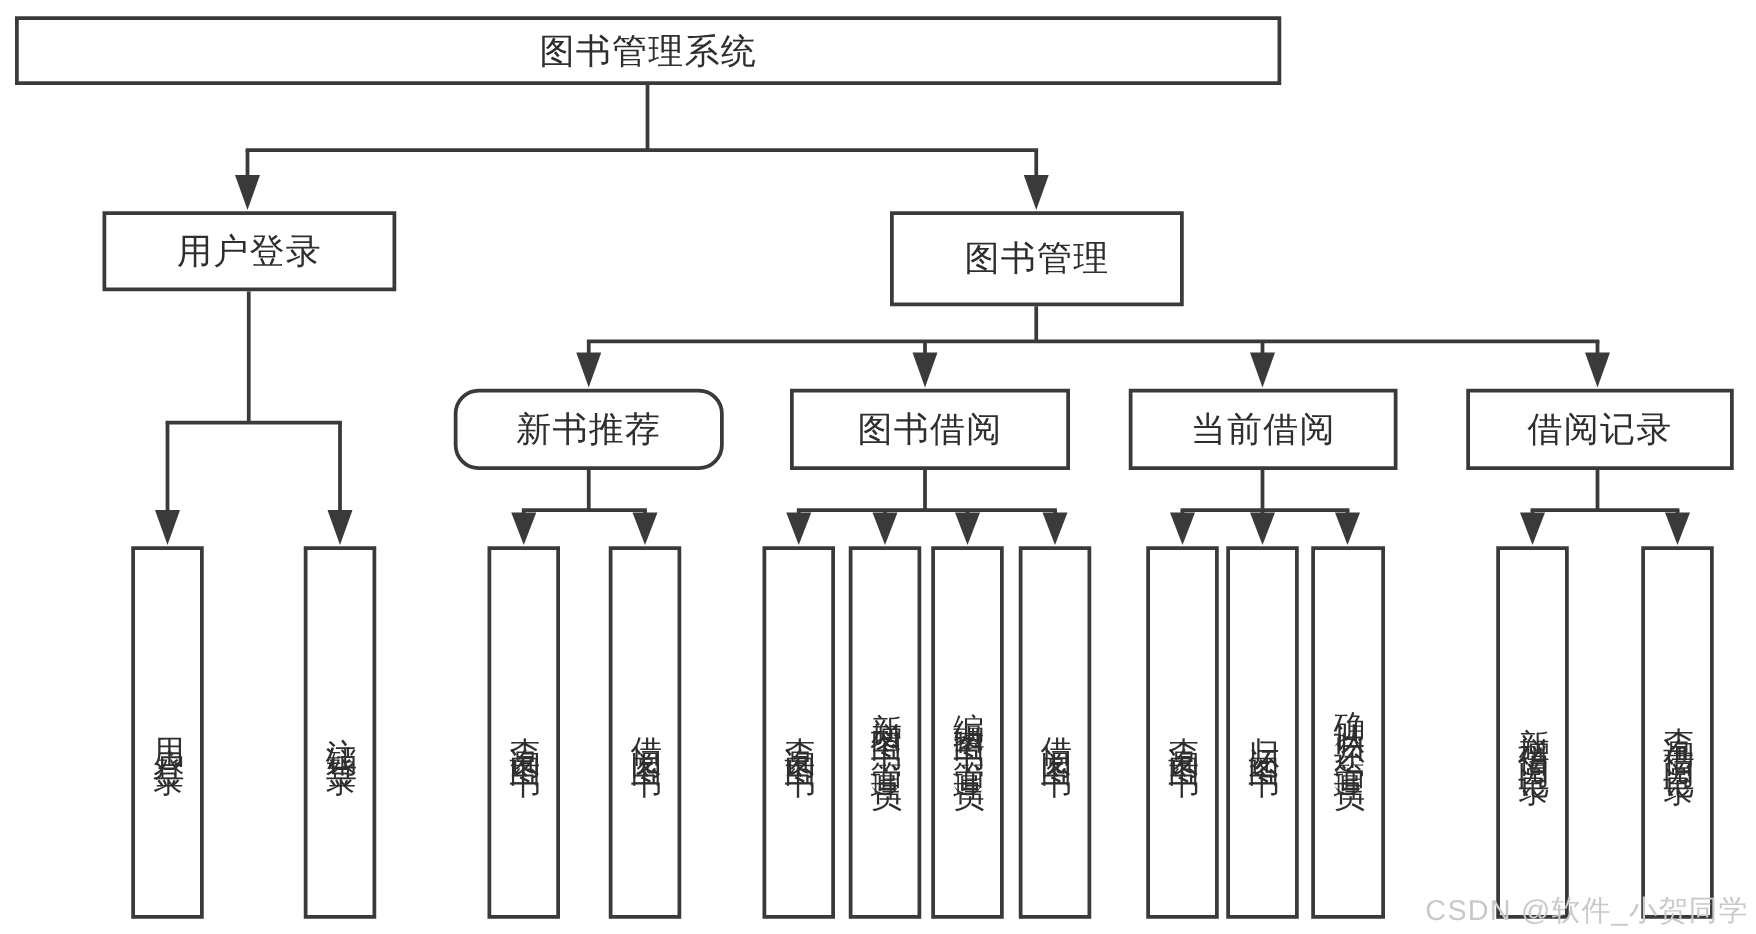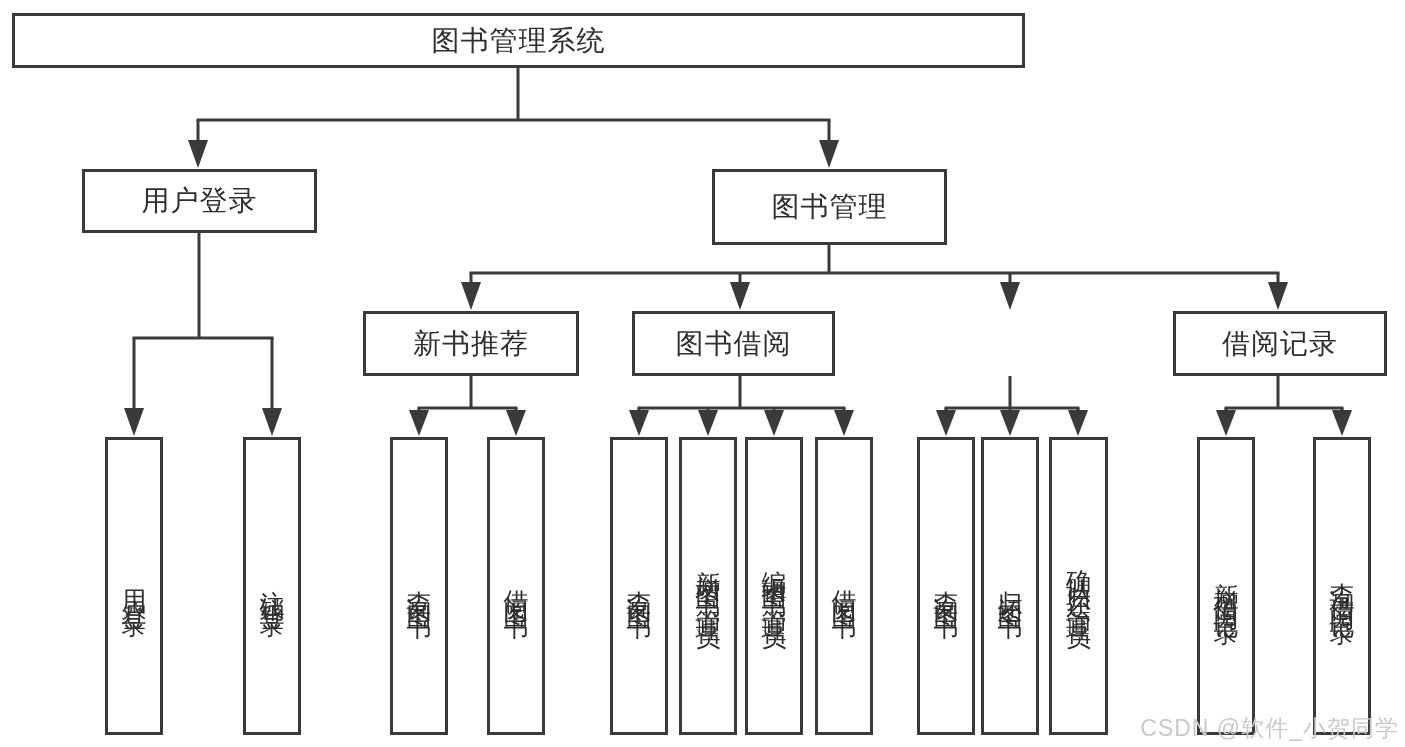--- a/index.html
+++ b/index.html
@@ -96,22 +96,23 @@
       <polygon points="1216,410 1236,410 1226,436"></polygon>
       <polygon points="1332,410 1352,410 1342,436"></polygon>
     </g>
   </svg>
 
   <div class="node h" style="left:12px;top:13px;width:1013px;height:55px;">图书管理系统</div>
 
   <div class="node h" style="left:82px;top:169px;width:235px;height:64px;">用户登录</div>
   <div class="node h" style="left:712px;top:169px;width:235px;height:76px;">图书管理</div>
 
-  <div class="node h" style="left:363px;top:311px;width:216px;height:65px;">新书推荐</div>
-  <div class="node h" style="left:632px;top:311px;width:203px;height:65px;">图书借阅</div>
+  <div class="node h" style="left:363px;top:311px;width:216px;height:65px;border-radius:20px;">新书推荐</div>
+  <div class="node h" style="left:632px;top:311px;width:224px;height:65px;">图书借阅</div>
+  <div class="node h" style="left:903px;top:311px;width:215px;height:65px;">当前借阅</div>
   <div class="node h" style="left:1173px;top:311px;width:214px;height:65px;">借阅记录</div>
 
   <div class="node v" style="left:105px;top:437px;width:58px;height:298px;">用户登录</div>
   <div class="node v" style="left:243px;top:437px;width:58px;height:298px;">注销登录</div>
 
   <div class="node v" style="left:390px;top:437px;width:58px;height:298px;">查询图书</div>
   <div class="node v" style="left:487px;top:437px;width:58px;height:298px;">借阅图书</div>
 
   <div class="node v" style="left:610px;top:437px;width:58px;height:298px;">查询图书</div>
   <div class="node v" style="left:679px;top:437px;width:58px;height:298px;">新增图书（管理员）</div>

